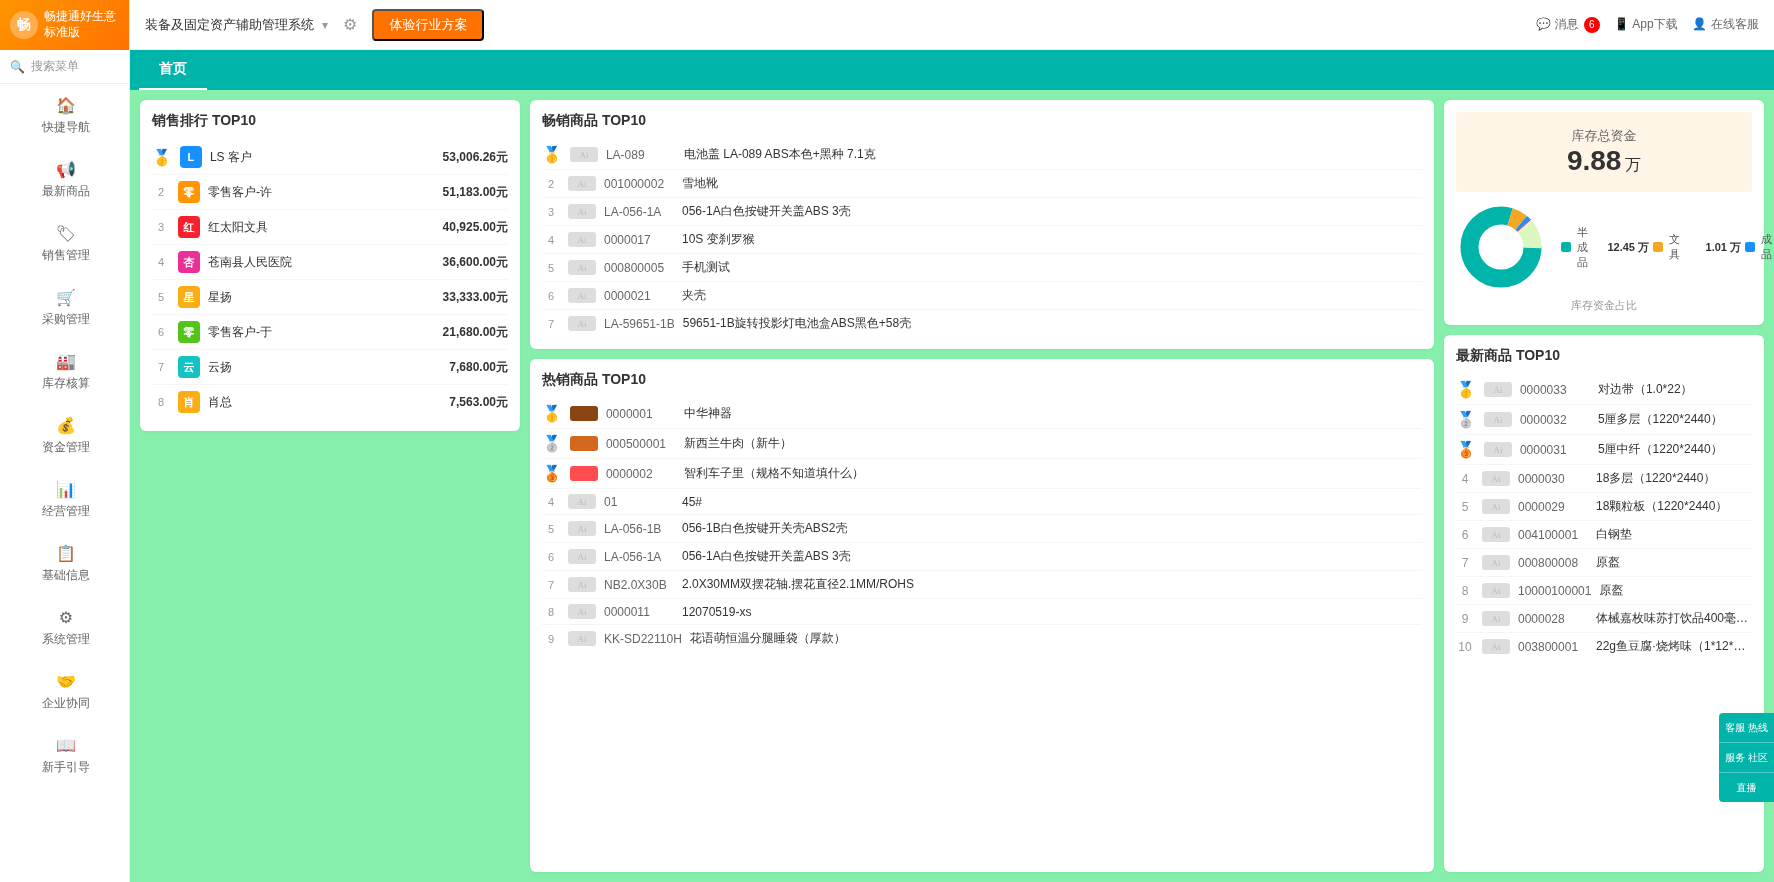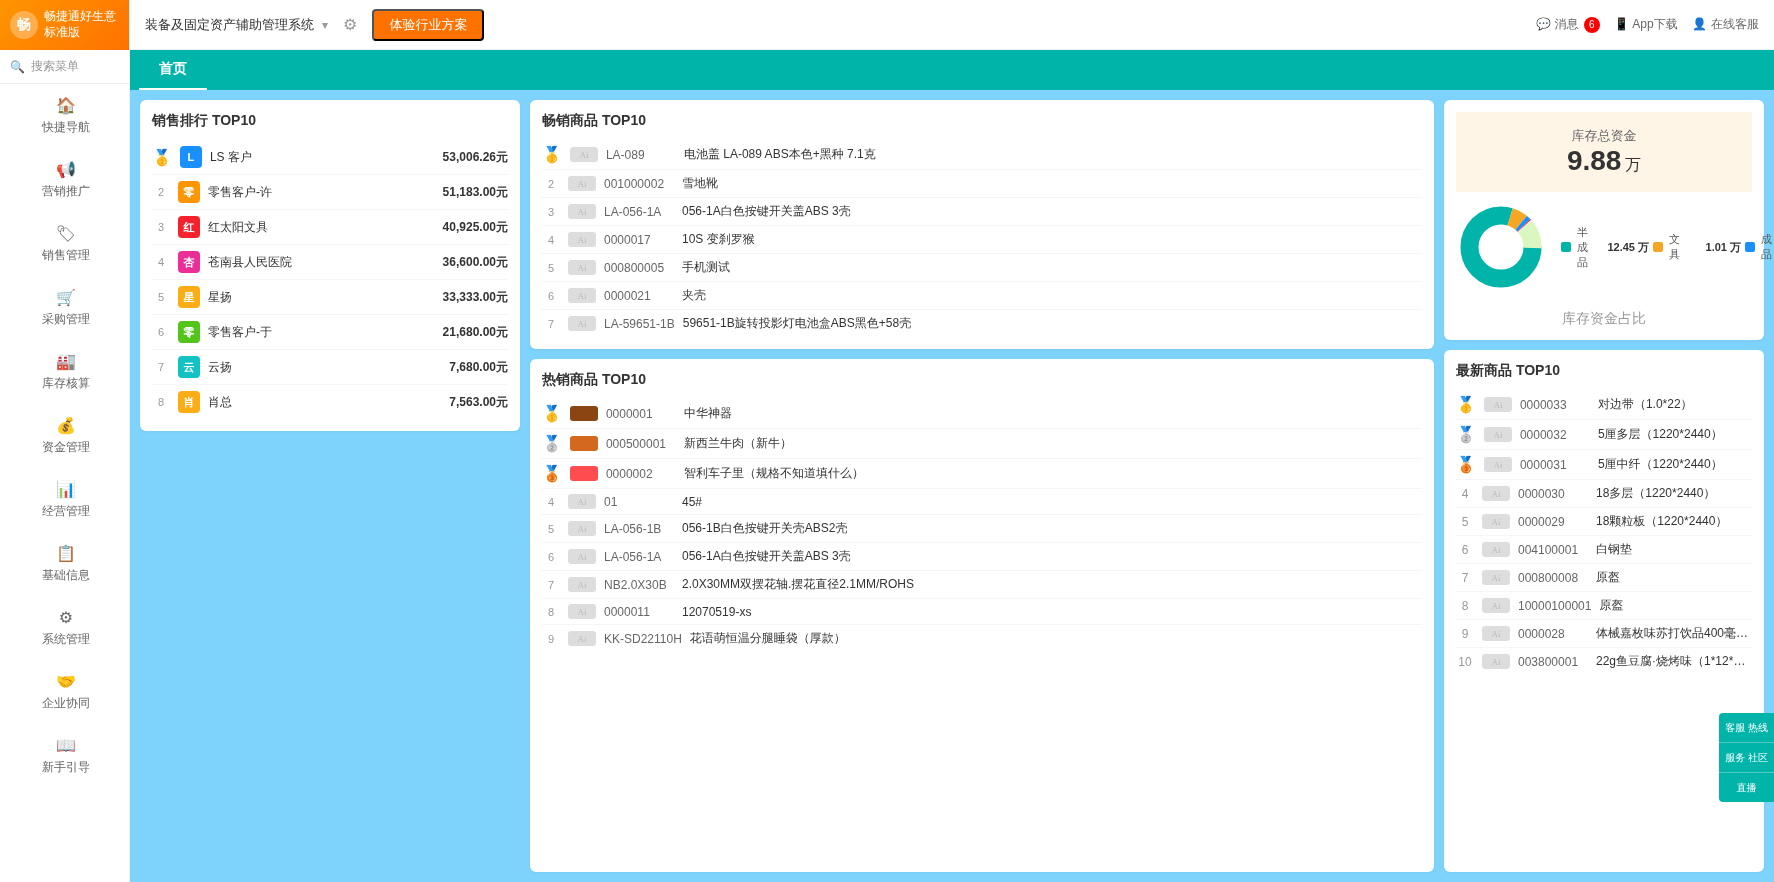--- a/index.html
+++ b/index.html
@@ -90,21 +90,21 @@
     .page-tab {
       padding: 10px 20px; color: white; font-size: 14px; cursor: pointer;
       border-bottom: 2px solid transparent;
     }
     .page-tab.active { border-bottom: 2px solid white; font-weight: bold; }
 
     
     .content-area {
       flex: 1; overflow-y: auto; overflow-x: hidden;
       display: flex; gap: 0;
-      background: #7dd3fc;
+      background: #86efac;
       padding: 10px;
     }
 
     
     .col-left {
       width: 380px; flex-shrink: 0;
       display: flex; flex-direction: column; gap: 10px;
     }
 
     
@@ -227,21 +227,21 @@
     <span>搜索菜单</span>
   </div>
   <nav class="sidebar-nav">
 
   <div class="nav-item">
         <span class="nav-icon">🏠</span>
         <span>快捷导航</span>
       </div>
       <div class="nav-item">
         <span class="nav-icon">📢</span>
-        <span>营销推广</span>
+        <span>最新商品</span>
       </div>
       <div class="nav-item">
         <span class="nav-icon">🏷</span>
         <span>销售管理</span>
       </div>
       <div class="nav-item">
         <span class="nav-icon">🛒</span>
         <span>采购管理</span>
       </div>
       <div class="nav-item">
@@ -525,21 +525,21 @@
     <span class="legend-name">肉类</span>
     <span class="legend-val">-0.05 万</span>
   </div>
               <div class="legend-item">
     <span class="legend-dot" style="background:#52c41a"></span>
     <span class="legend-name">其他</span>
     <span class="legend-val">-3.86 万</span>
   </div>
             </div>
         </div>
-        <div style="font-size:14px;color:#999;text-align:center;margin-top:18px;">库存资金占比</div>
+        <div style="font-size:11px;color:#999;text-align:center;margin-top:6px;">库存资金占比</div>
       </div>
 
       <div class="card" style="flex:1;overflow-y:auto;">
         <div class="card-title">
           <span>最新商品 TOP10</span>
         </div>
         <div id="latest-products-list">
             <div class="latest-item">
     <span style="color:#f5a623;font-size:16px;">🥇</span>
     <div class="product-thumb" style="font-size:9px;color:#bbb;">Ai</div>

